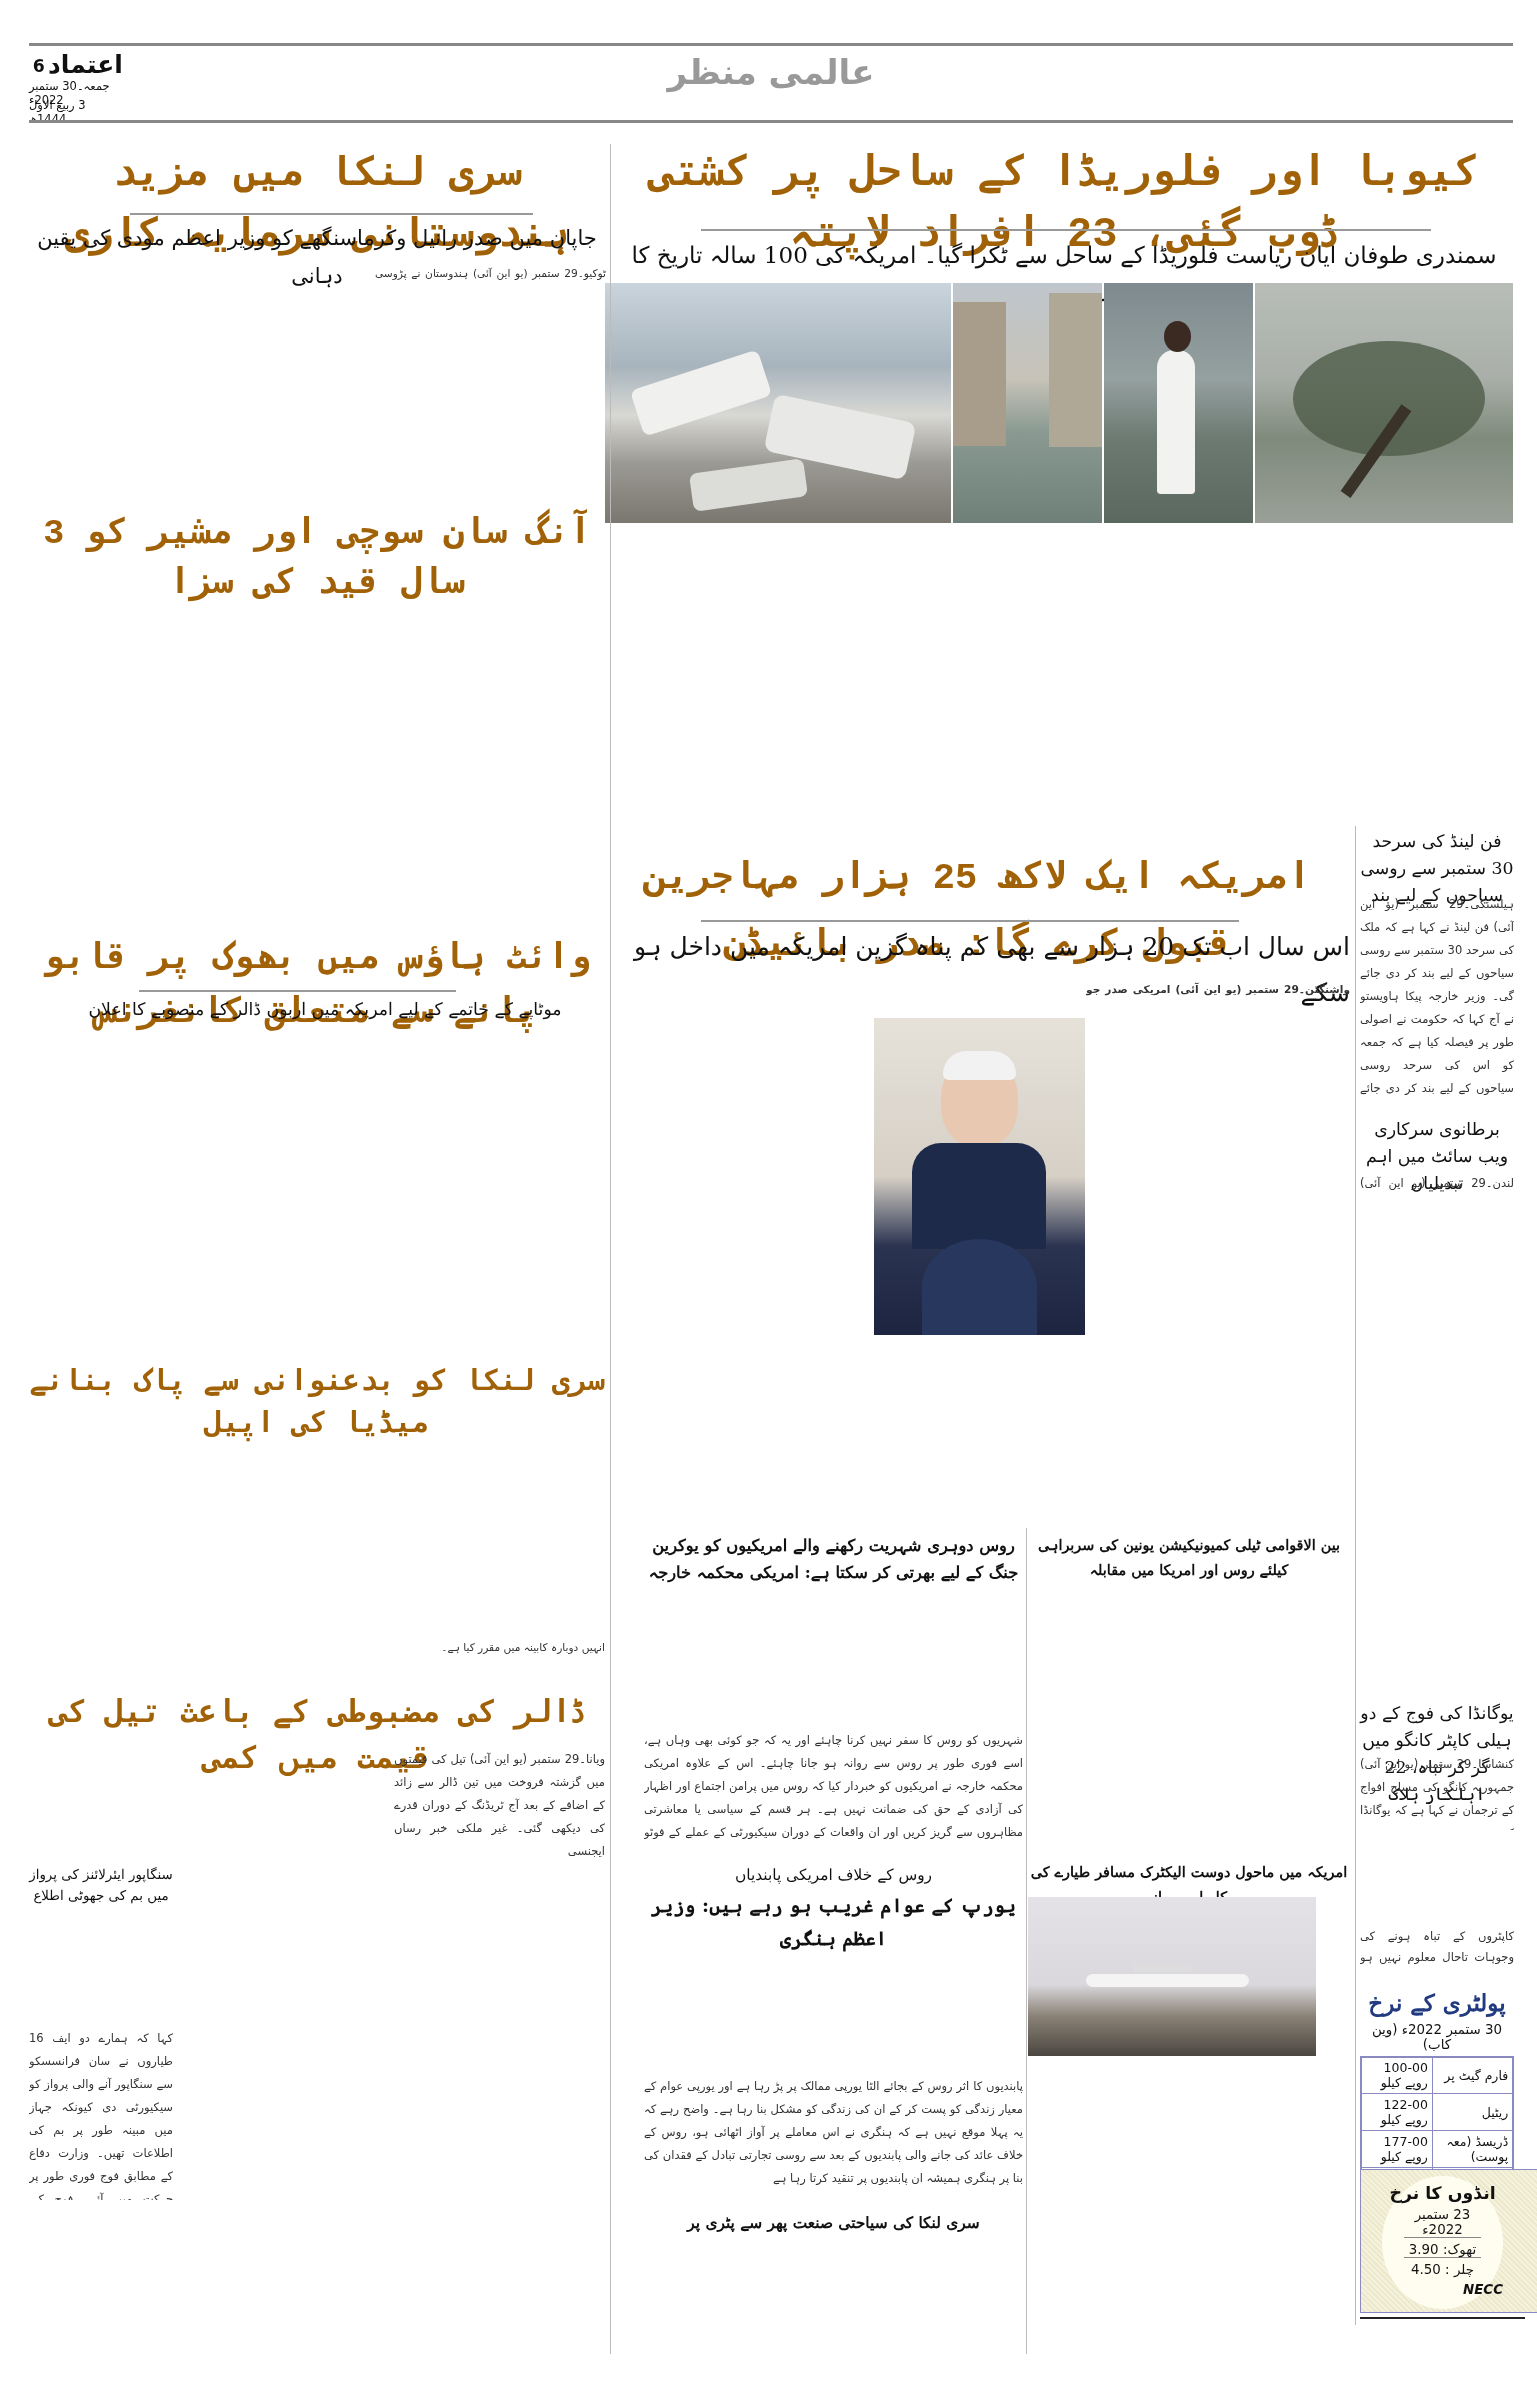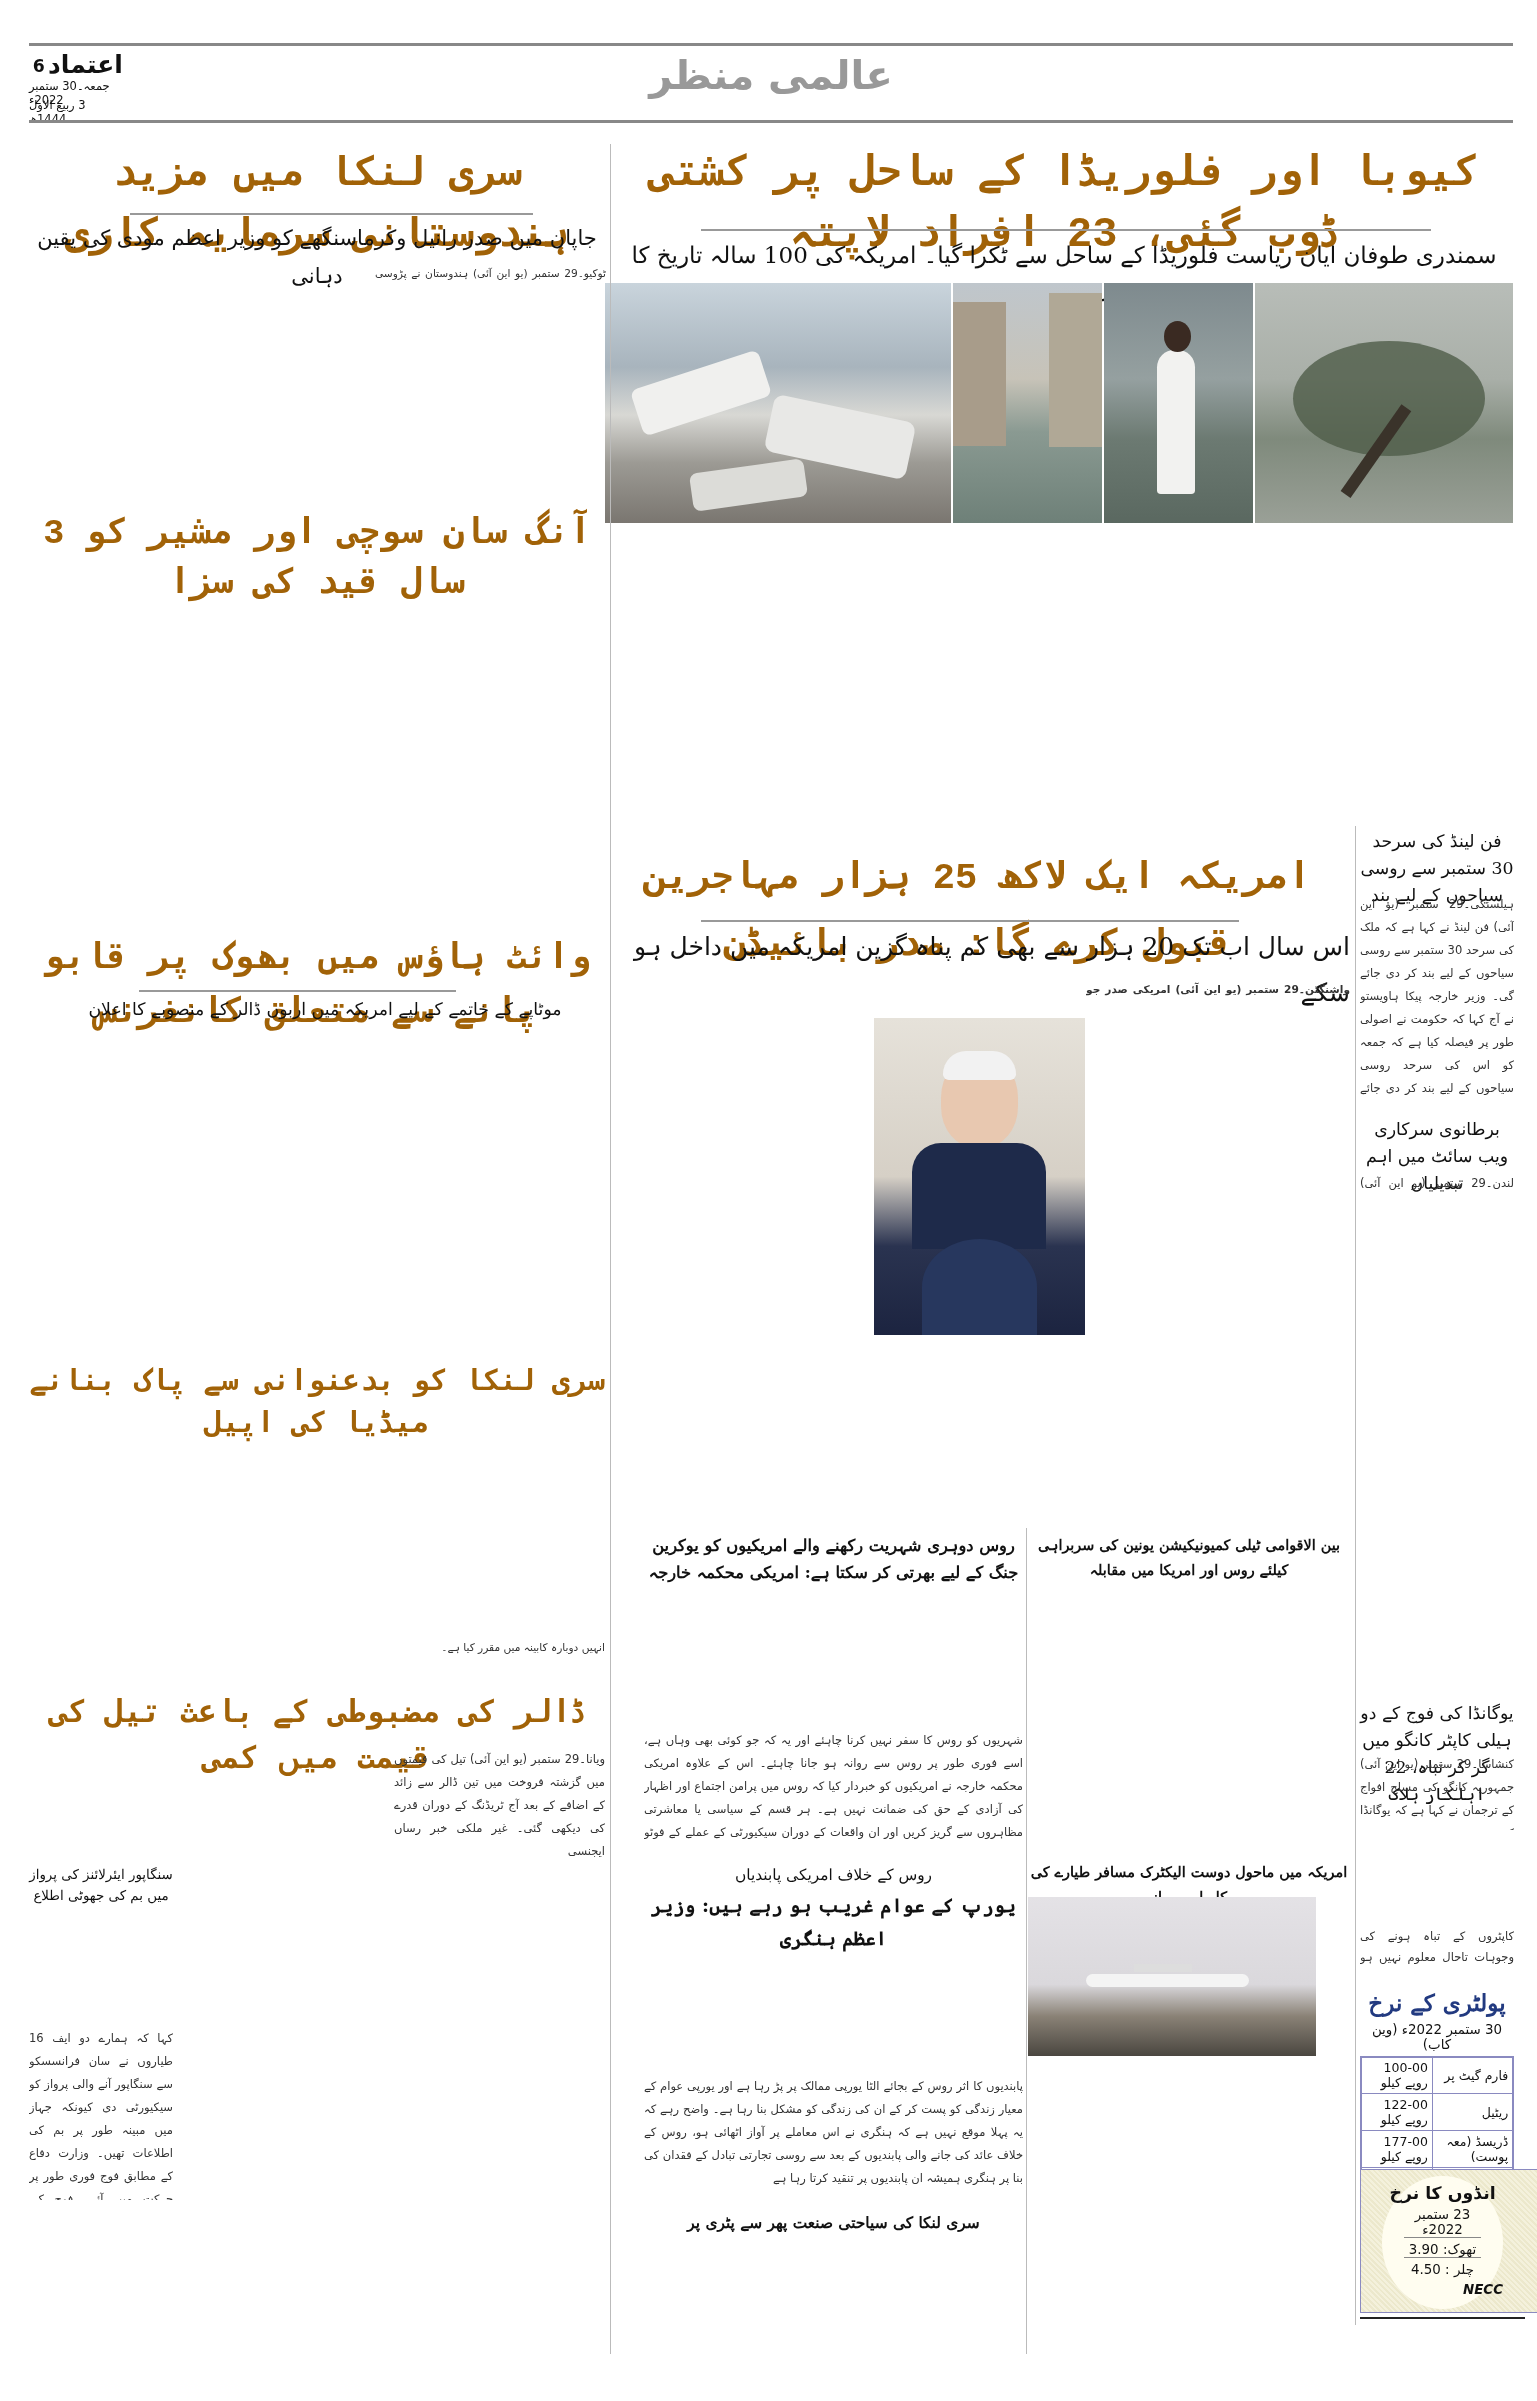--- a/index.html
+++ b/index.html
@@ -4,21 +4,21 @@
 <style>
   * { box-sizing: border-box; margin: 0; padding: 0; }
   body { width: 1537px; height: 2402px; background: #fff; font-family: "DejaVu Sans", sans-serif; color: #111; overflow: hidden; position: relative; }
   .page { position: absolute; left: 29px; top: 0; width: 1484px; height: 2402px; }
   .rule { position: absolute; left: 0; width: 1484px; height: 2.9px; background: #888; }
   .masthead { position: absolute; top: 46px; left: 0; width: 1484px; height: 72px; }
   .mast-logo { position: absolute; left: 19px; top: 3.8px; font-size: 25px; font-weight: bold; direction: rtl; }
   .mast-num { position: absolute; left: 3.8px; top: 9.6px; font-size: 17.3px; font-weight: bold; }
   .mast-date { position: absolute; left: 0; top: 33px; font-size: 11.5px; direction: rtl; width: 86px; text-align: left; }
   .mast-hijri { position: absolute; left: 0; top: 52px; font-size: 11.5px; direction: rtl; width: 86px; text-align: left; }
-  .section-title { position: absolute; left: 0; right: 0; top: 5.8px; text-align: center; font-size: 40px; font-weight: bold; color: #999; direction: rtl; }
+  .section-title { position: absolute; left: 0; right: 0; top: 5.8px; text-align: center; font-size: 34px; font-weight: bold; color: #999; direction: rtl; }
   .headline { position: absolute; direction: rtl; text-align: center; font-family: Liberation Mono, monospace; font-weight: bold; color: #a16207; }
   .subhead { position: absolute; direction: rtl; text-align: center; font-family: "DejaVu Serif", serif; color: #111; }
   .hr { position: absolute; height: 1.9px; background: #999; }
   .col { position: absolute; direction: rtl; text-align: justify; font-size: 10.6px; line-height: 18px; color: #333; overflow: hidden; }
   .textblock { position: absolute; overflow: hidden; }
   .photo { position: absolute; overflow: hidden; }
   .vsep { position: absolute; width: 1px; background: #bbb; }
   .box { position: absolute; }
   .poultry-title { font-size: 23px; color: #223a80; font-weight: bold; text-align: center; direction: rtl; font-family: "DejaVu Serif", serif; }
   .poultry-date { font-size: 13.4px; text-align: center; direction: rtl; margin: 5.8px 0 3.8px; }

